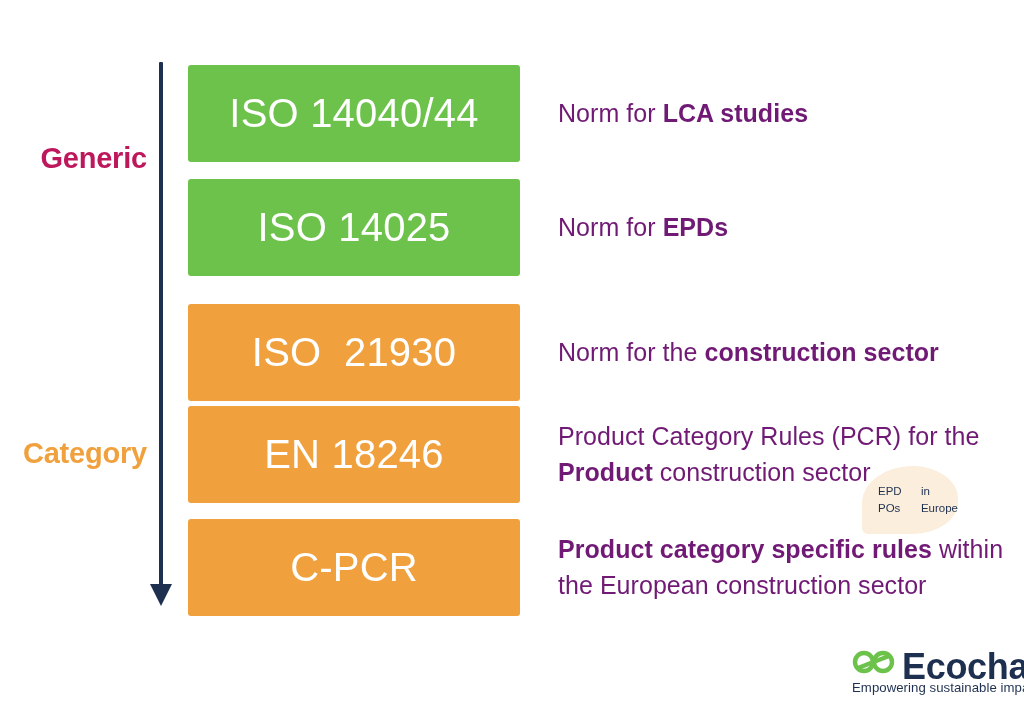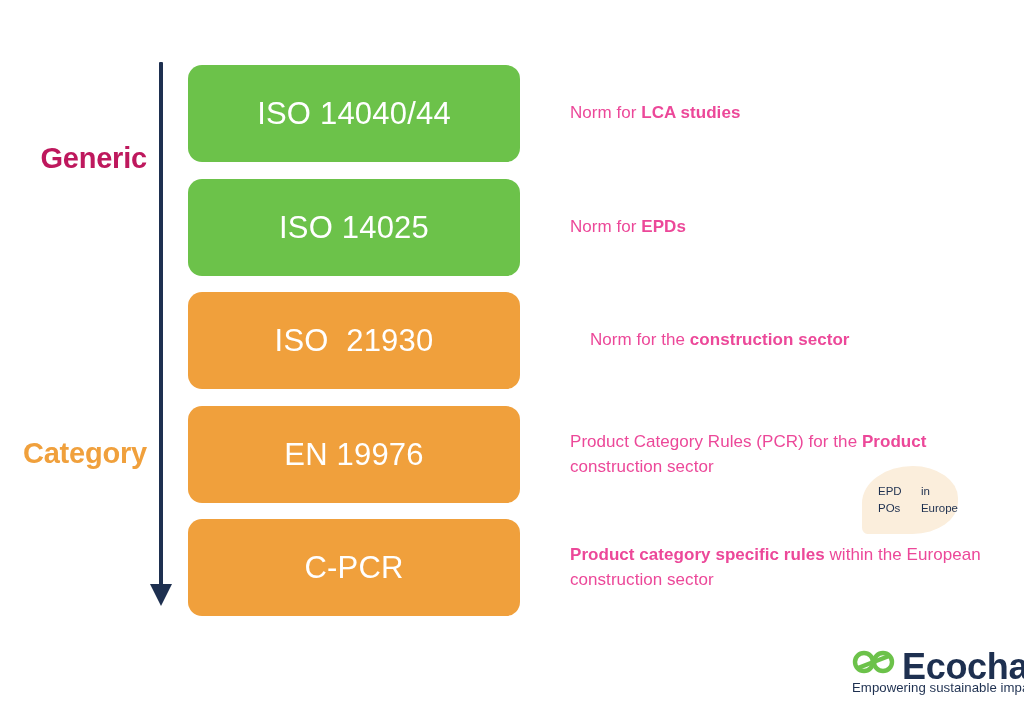--- a/index.html
+++ b/index.html
@@ -66,46 +66,46 @@
   
   .row {
     position: absolute;
     left: 188px;
     width: 820px;
     display: flex;
     align-items: center;
   }
   #row-0 { top: 65px;  height: 97px; }
   #row-1 { top: 179px; height: 97px; }
-  #row-2 { top: 292px; height: 97px; gap: 20px; }
+  #row-2 { top: 304px; height: 97px; }
   #row-3 { top: 406px; height: 97px; }
   #row-4 { top: 519px; height: 97px; }
 
   .pill {
     width: 332px;
     height: 97px;
-    border-radius: 14px;
+    border-radius: 3px;
     flex: 0 0 auto;
     display: flex;
     align-items: center;
     justify-content: center;
     color: #ffffff;
-    font-size: 31px;
+    font-size: 40px;
     font-weight: 400;
     letter-spacing: 0.2px;
     white-space: pre;
   }
   .pill.green  { background: #6CC24A; }
   .pill.orange { background: #F0A03C; }
 
   .desc {
     flex: 1 1 auto;
-    margin-left: 50px;
-    color: #ec4899;
-    font-size: 17px;
+    margin-left: 38px;
+    color: #701a75;
+    font-size: 25px;
     line-height: 1.42;
     letter-spacing: 0.05px;
   }
   .desc b { font-weight: bold; }
 
   
   #epd-badge {
     position: absolute;
     left: 862px;
     top: 466px;
@@ -192,21 +192,21 @@
 </div>
 
 <div class="row" id="row-2">
   <div class="pill orange">ISO  21930</div>
   <div class="desc">
     <span>Norm for the </span><b>construction sector</b><span></span>
   </div>
 </div>
 
 <div class="row" id="row-3">
-  <div class="pill orange">EN 19976</div>
+  <div class="pill orange">EN 18246</div>
   <div class="desc">
     <span>Product Category Rules (PCR) for the </span><b>Product</b><span> construction sector</span>
   </div>
 </div>
 
 <div class="row" id="row-4">
   <div class="pill orange">C-PCR</div>
   <div class="desc">
     <span></span><b>Product category specific rules</b><span> within the European construction sector</span>
   </div>

